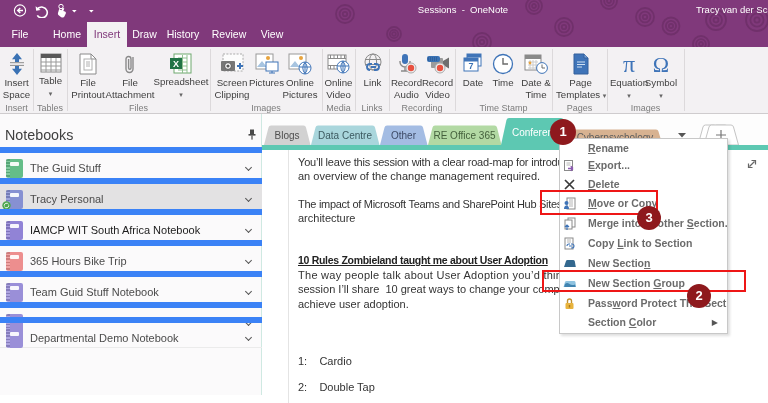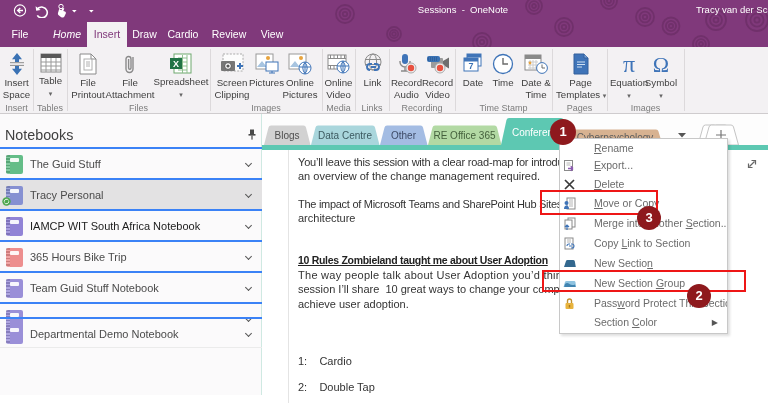--- a/index.html
+++ b/index.html
@@ -18,41 +18,41 @@
 #ribbon { position:absolute; left:0; top:47px; width:768px; height:67px; background:#f3f1f3; border-bottom:1px solid #cfccce; }
 .rsep { position:absolute; top:2px; height:62px; width:1px; background:#dcd9db; }
 .rbtn { position:absolute; top:3px; text-align:center; color:#3f3f3f; font-size:9.7px; line-height:12px; white-space:nowrap; }
 .rbtn .ric { display:block; margin:3px auto 2px; }
 .glabel { position:absolute; top:56px; color:#7c7c7c; font-size:9px; text-align:center; white-space:nowrap; }
 .caret { color:#666; font-size:7px; line-height:8px; }
 
 
 #nav { position:absolute; left:0; top:114px; width:262px; height:281px; background:#fbfafb; border-right:1px solid #cfe9e2; }
 #nav h2 { font-size:14.3px; font-weight:normal; color:#404040; position:absolute; left:5px; top:13px; }
-.nrow { position:absolute; left:0; width:262px; height:31px; border-top:2px solid #3b82f6; font-size:11px; color:#4b4b4b; }
+.nrow { position:absolute; left:0; width:262px; height:31px; border-top:6px solid #3b82f6; font-size:11px; color:#4b4b4b; }
 .nrow .bk { position:absolute; left:6px; top:6px; width:17px; height:19px; border-radius:2px; }
 .bk i { position:absolute; left:4px; top:3px; width:9px; height:4px; background:rgba(255,255,255,.92); border-radius:1px; }
 .bk u { position:absolute; left:0; top:0; bottom:0; width:3.5px; background:repeating-linear-gradient(to bottom, rgba(0,0,0,.13) 0 1.6px, rgba(255,255,255,.20) 1.6px 3.2px); }
 .nrow span.t { position:absolute; left:30px; top:9px; white-space:nowrap; }
 .nrow .ch { position:absolute; right:11px; top:12px; width:5px; height:5px; border-right:1.2px solid #555; border-bottom:1.2px solid #555; transform:rotate(45deg); }
 
 
 #tabbar { position:absolute; left:262px; top:114px; width:506px; height:31px; background:#fdfdfd; }
 #tealbar { position:absolute; left:262px; top:145px; width:506px; height:5px; background:#5dc8b2; }
 
 
 #content { position:absolute; left:263px; top:150px; width:505px; height:253px; background:#fff; overflow:hidden; }
 #pageline { position:absolute; left:288px; top:150px; width:1px; height:253px; background:#e4e4e4; }
 .txt { position:absolute; font-size:11px; line-height:14.4px; color:#333; white-space:nowrap; }
 .txt b { font-weight:bold; color:#222; }
 
 
 #menu { position:absolute; left:559px; top:138px; width:169px; height:196px; background:#fff; border:1px solid #c8c8c8; box-shadow:2px 2px 2.5px rgba(0,0,0,.13); overflow:hidden; }
 .mi { position:absolute; left:0; width:167px; height:19.5px; font-size:10.5px; color:#6b6b6b; }
-.mi .lbl { position:absolute; left:34px; top:3px; white-space:nowrap; }
+.mi .lbl { position:absolute; left:28px; top:3px; white-space:nowrap;font-weight:bold; }
 .mi .ico { position:absolute; left:3px; top:3px; width:13px; height:13px; }
 .mi .sub { position:absolute; right:9px; top:5px; font-size:8px; color:#555; }
 
 
 .redbox { position:absolute; border:2px solid #ee1616; }
 .redcirc { position:absolute; border-radius:50%; background:#8e191d; color:#fff; font-size:13px; font-weight:bold; text-align:center; }
 </style>
 </head>
 <body>
 <div id="stage">
@@ -128,24 +128,24 @@
         <path d="M46.7 4 L45 10 q-.4 1.6 1 2.6 l2.2 1.6 q2.4 1 3.2-.6 l1.4-3 q.5-1.4-.9-2l-1.6-.6 1-2.4 -1.8-.8 -1 2.4 -1.8-.6z"></path>
       </g>
       <path d="M59 7 l2.3 2.6 L63.6 7 Z" fill="#fff"></path>
       <path d="M76 7 l2.3 2.6 L80.6 7 Z" fill="#fff"></path>
     </svg>
   </div>
   <div id="title">Sessions&nbsp; -&nbsp; OneNote</div>
   <div id="user">Tracy van der Schyff</div>
 
   <div class="rtab" style="left:5px;width:30px;">File</div>
-  <div class="rtab" style="left:47px;width:40px;font-style:italic;">Home</div>
+  <div class="rtab" style="left:47px;width:40px;">Home</div>
   <div class="rtab" id="tab-insert" style="left:87px;width:40px;">Insert</div>
   <div class="rtab" style="left:127px;width:35px;">Draw</div>
-  <div class="rtab" style="left:162px;width:42px;">Cardio</div>
+  <div class="rtab" style="left:162px;width:42px;">History</div>
   <div class="rtab" style="left:208px;width:42px;">Review</div>
   <div class="rtab" style="left:253px;width:38px;">View</div>
 
   <div id="ribbon">
     <div class="rsep" style="left:33px"></div>
     <div class="rsep" style="left:67px"></div>
     <div class="rsep" style="left:210px"></div>
     <div class="rsep" style="left:322px"></div>
     <div class="rsep" style="left:355px"></div>
     <div class="rsep" style="left:389px"></div>

